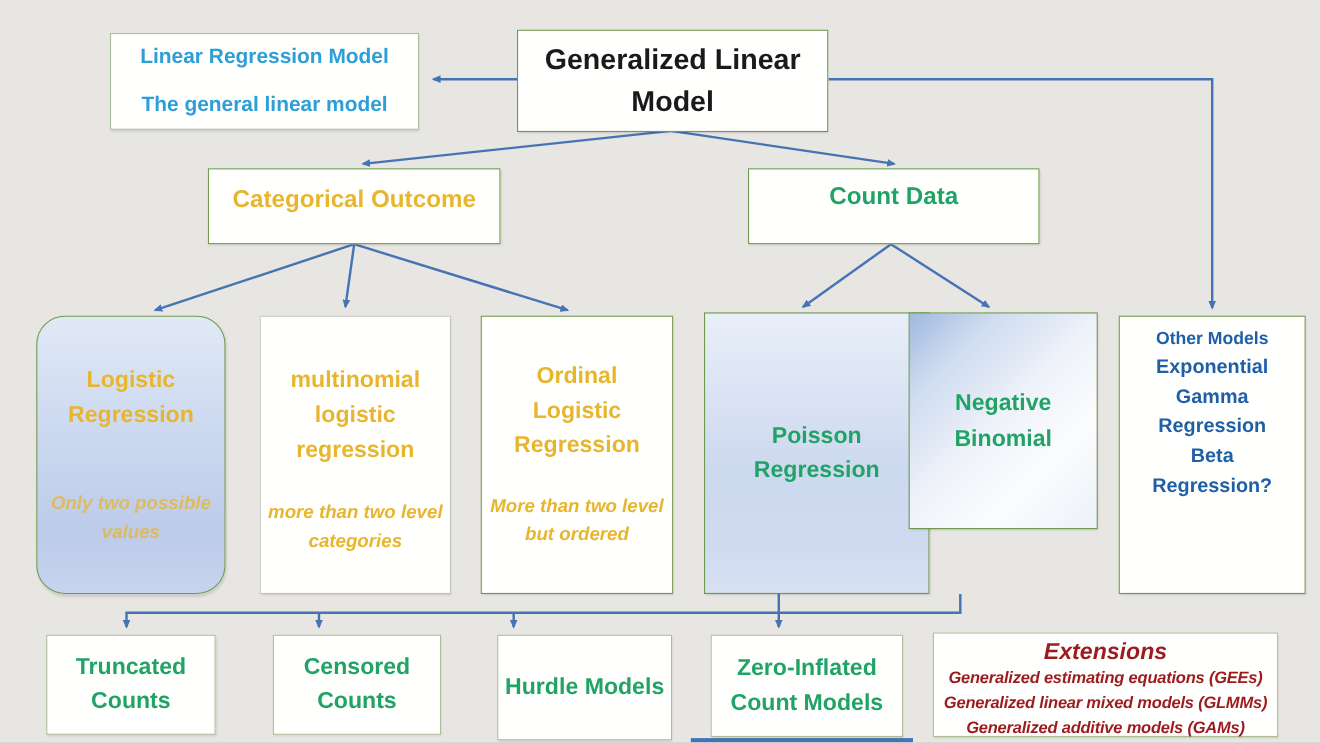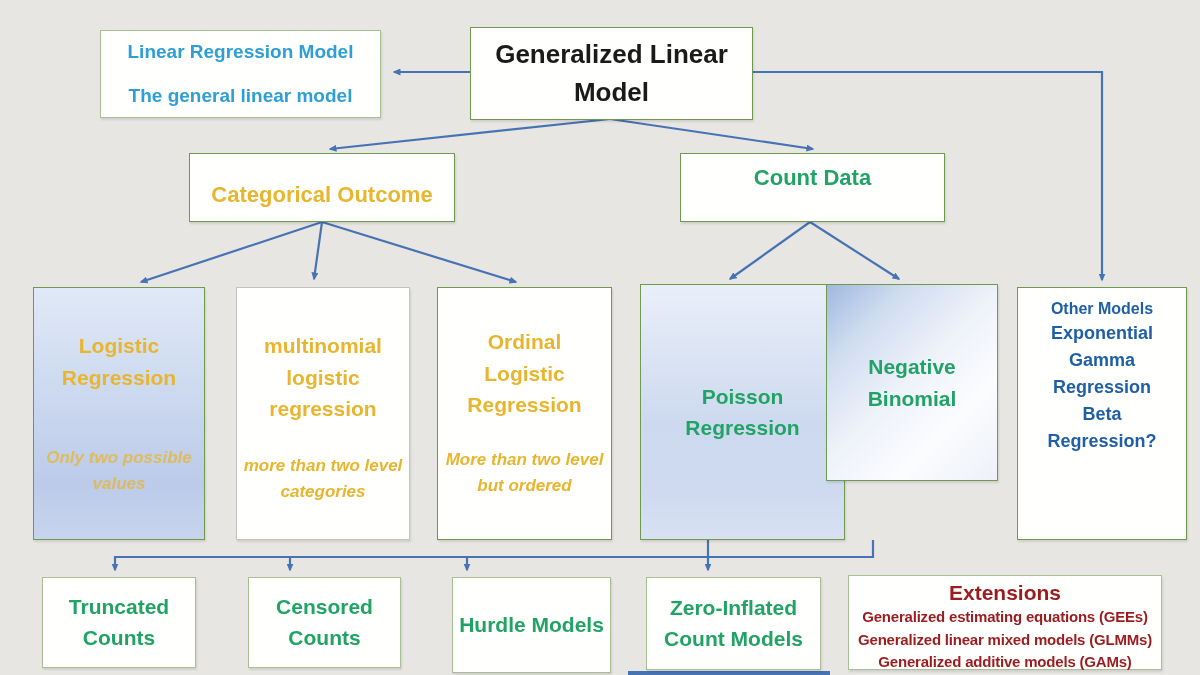--- a/index.html
+++ b/index.html
@@ -12,46 +12,46 @@
   svg.wires{position:absolute;left:0;top:0;width:1200px;height:675px;}
   .box{position:absolute;box-sizing:border-box;background:#fffffe;text-align:center;}
   .bd-green{border:1px solid var(--border-green,#6f9a4e);}
   .bd-gray{border:1px solid #c3c3c3;}
   .bd-sage{border:1px solid var(--border-sage,#abbf96);gap:16px;}
   .shadow{box-shadow:1px 2px 2px rgba(0,0,0,0.10);}
 
   
   .b-linreg{left:100px;top:30px;width:281px;height:88px;display:flex;flex-direction:column;justify-content:center;}
   .b-glm{left:470px;top:27px;width:283px;height:93px;padding-top:8px;}
-  .b-categorical{left:189px;top:153px;width:266px;height:69px;padding-top:28px;}
+  .b-categorical{left:189px;top:153px;width:266px;height:69px;padding-top:14px;}
   .b-count{left:680px;top:153px;width:265px;height:69px;padding-top:11px;}
   .b-logistic{left:33px;top:287px;width:172px;height:253px;}
   .b-multinomial{left:236px;top:287px;width:174px;height:253px;}
   .b-ordinal{left:437px;top:287px;width:175px;height:253px;}
   .b-poisson{left:640px;top:284px;width:205px;height:256px;display:flex;align-items:center;justify-content:center;}
   .b-negbin{left:826px;top:284px;width:172px;height:197px;display:flex;align-items:center;justify-content:center;}
   .b-other{left:1017px;top:287px;width:170px;height:253px;padding-top:10px;}
   .b-truncated{left:42px;top:577px;width:154px;height:91px;display:flex;align-items:center;justify-content:center;}
   .b-censored{left:248px;top:577px;width:153px;height:91px;display:flex;align-items:center;justify-content:center;}
   .b-hurdle{left:452px;top:577px;width:159px;height:96px;display:flex;align-items:center;justify-content:center;}
   .b-zero{left:646px;top:577px;width:175px;height:93px;display:flex;align-items:center;justify-content:center;}
   .b-extensions{left:848px;top:575px;width:314px;height:95px;padding-top:3px;}
 
   
-  .grad-v{background:linear-gradient(180deg,#e0e9f6 0%,#cfdbf0 35%,#bccbe9 78%,#c7d4ee 100%);}
+  .grad-v{background:linear-gradient(180deg,#e0e9f6 0%,#cfdbf0 35%,#bccbe9 78%,#c7d4ee 100%);border-radius:26px;}
   .grad-v-light{background:linear-gradient(180deg,#e9eff9 0%,#cdd9ef 55%,#cfdaf0 82%,#d8e1f3 100%);}
   .grad-diag{background:linear-gradient(135deg,#9fb9e0 0%,#cfdcf0 22%,#eef2f9 48%,#fbfcfe 72%,#edf1f8 100%);}
 
   
   .t-glm{color:#1a1a1a;font-size:26px;line-height:1.45;}
   .t-ltblue{color:var(--lt-blue,#2e9fd6);font-size:19px;line-height:1.45;}
   .t-gold{color:var(--gold,#e8b52f);}
   .t-green{color:var(--green,#21a366);}
   .t-dkblue{color:var(--dk-blue,#1e5fa5);}
-  .t-dkred{color:var(--dk-red,#9b1b1e);}
+  .t-dkred{color:var(--dk-red,#9b1b1e);font-style:italic;}
   .hd-l2{font-size:22px;line-height:1.2;}
   .hd-l3{font-size:21px;line-height:1.5;padding:0 8px;}
   .note{font-size:17px;line-height:1.55;font-style:italic;padding:0 6px;}
   .m-logistic-title{margin-top:42px;}
   .m-logistic-note{margin-top:52px;opacity:.75;}
   .m-multi-title{margin-top:42px;}
   .m-multi-note{margin-top:28px;}
   .m-ordinal-title{margin-top:38px;}
   .m-ordinal-note{margin-top:26px;}
   .t-bottom{font-size:21px;line-height:1.45;}

